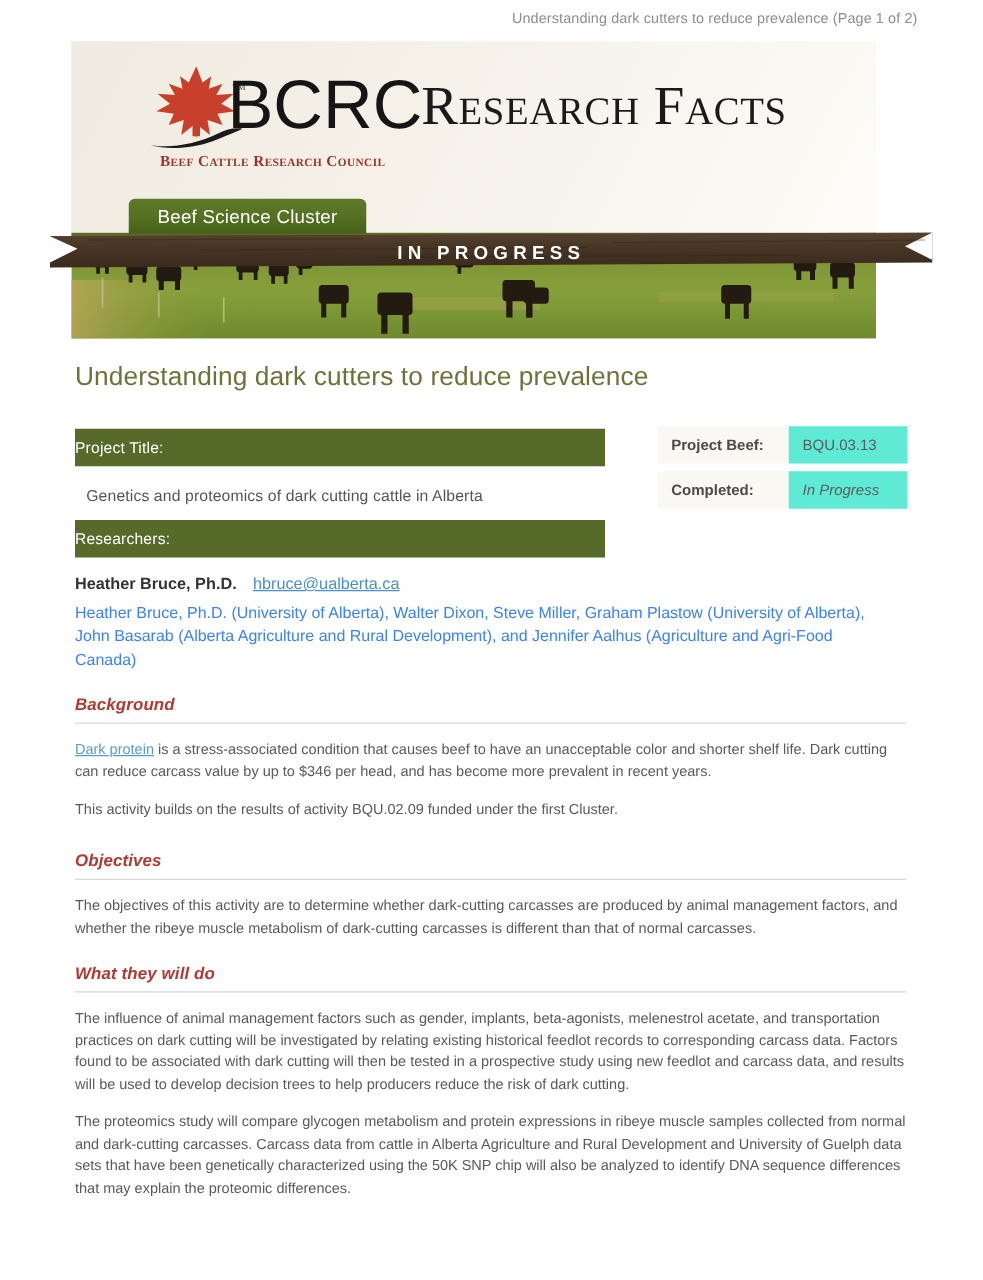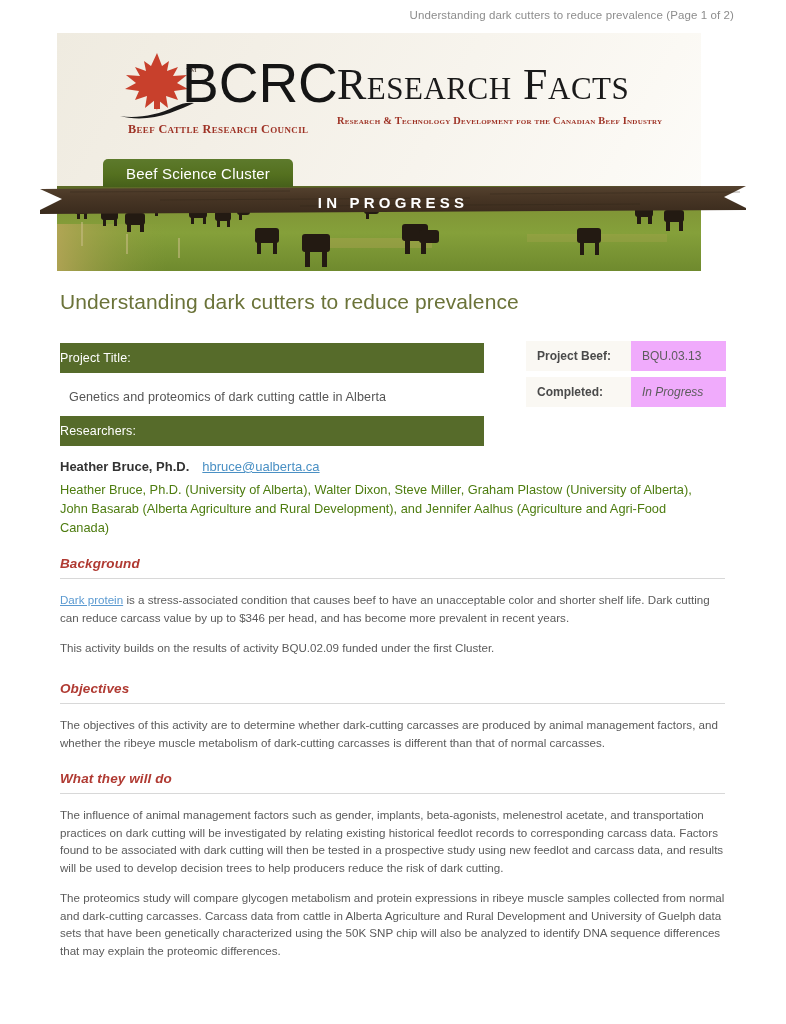--- a/index.html
+++ b/index.html
@@ -219,21 +219,21 @@
     vertical-align: middle;
     white-space: nowrap;
   }
   .info-table td.key {
     background: #faf8f3;
     color: #4a4a4a;
     font-weight: bold;
     width: 105px;
   }
   .info-table td.val {
-    background: #f0abfc;
+    background: #5eead4;
     color: #5c5c5c;
   }
   .info-table td.val.italic { font-style: italic; }
   .info-table tr.spacer td { height: 6px; padding: 0; background: #ffffff; }
 
   
   .lead-line {
     position: absolute;
     left: 60px;
     top: 459px;
@@ -243,21 +243,21 @@
   .lead-name { font-weight: bold; color: #333; }
   .lead-email { color: #4a90c4; margin-left: 13px; }
 
   .researchers-text {
     position: absolute;
     left: 60px;
     top: 480px;
     width: 655px;
     font-size: 12.8px;
     line-height: 19px;
-    color: #4d7c0f;
+    color: #3b82f6;
   }
 
   
   .section { position: absolute; left: 60px; width: 665px; }
   .section-head {
     font-size: 13.5px;
     font-weight: bold;
     font-style: italic;
     color: #b03a32;
     letter-spacing: 0.1px;
@@ -301,21 +301,20 @@
         <path d="M2 14 C 18 17, 40 13, 56 5 C 64 1, 70 0, 76 1 C 70 4, 62 7, 52 11 C 36 17, 16 18, 2 14 Z" fill="#1a1a1a"></path>
       </svg>
     </span>
     <span class="tm">TM</span>
     <div class="bcrc-word">BCRC</div>
     <div class="bcrc-sub">Beef Cattle Research Council</div>
   </div>
 
   <div class="rf-block">
     <div class="rf-title">Research Facts</div>
-    <div class="rf-sub">Research &amp; Technology Development for the Canadian Beef Industry</div>
   </div>
 </div>
 
 <div class="cluster-tab">Beef Science Cluster</div>
 
 <div class="pasture">
   <svg viewBox="0 0 644 85" width="644" height="85" preserveAspectRatio="none" aria-hidden="true">
     <defs>
       <linearGradient id="grass" x1="0" y1="0" x2="0" y2="1">
         <stop offset="0%" stop-color="#8d9b3d"></stop>

